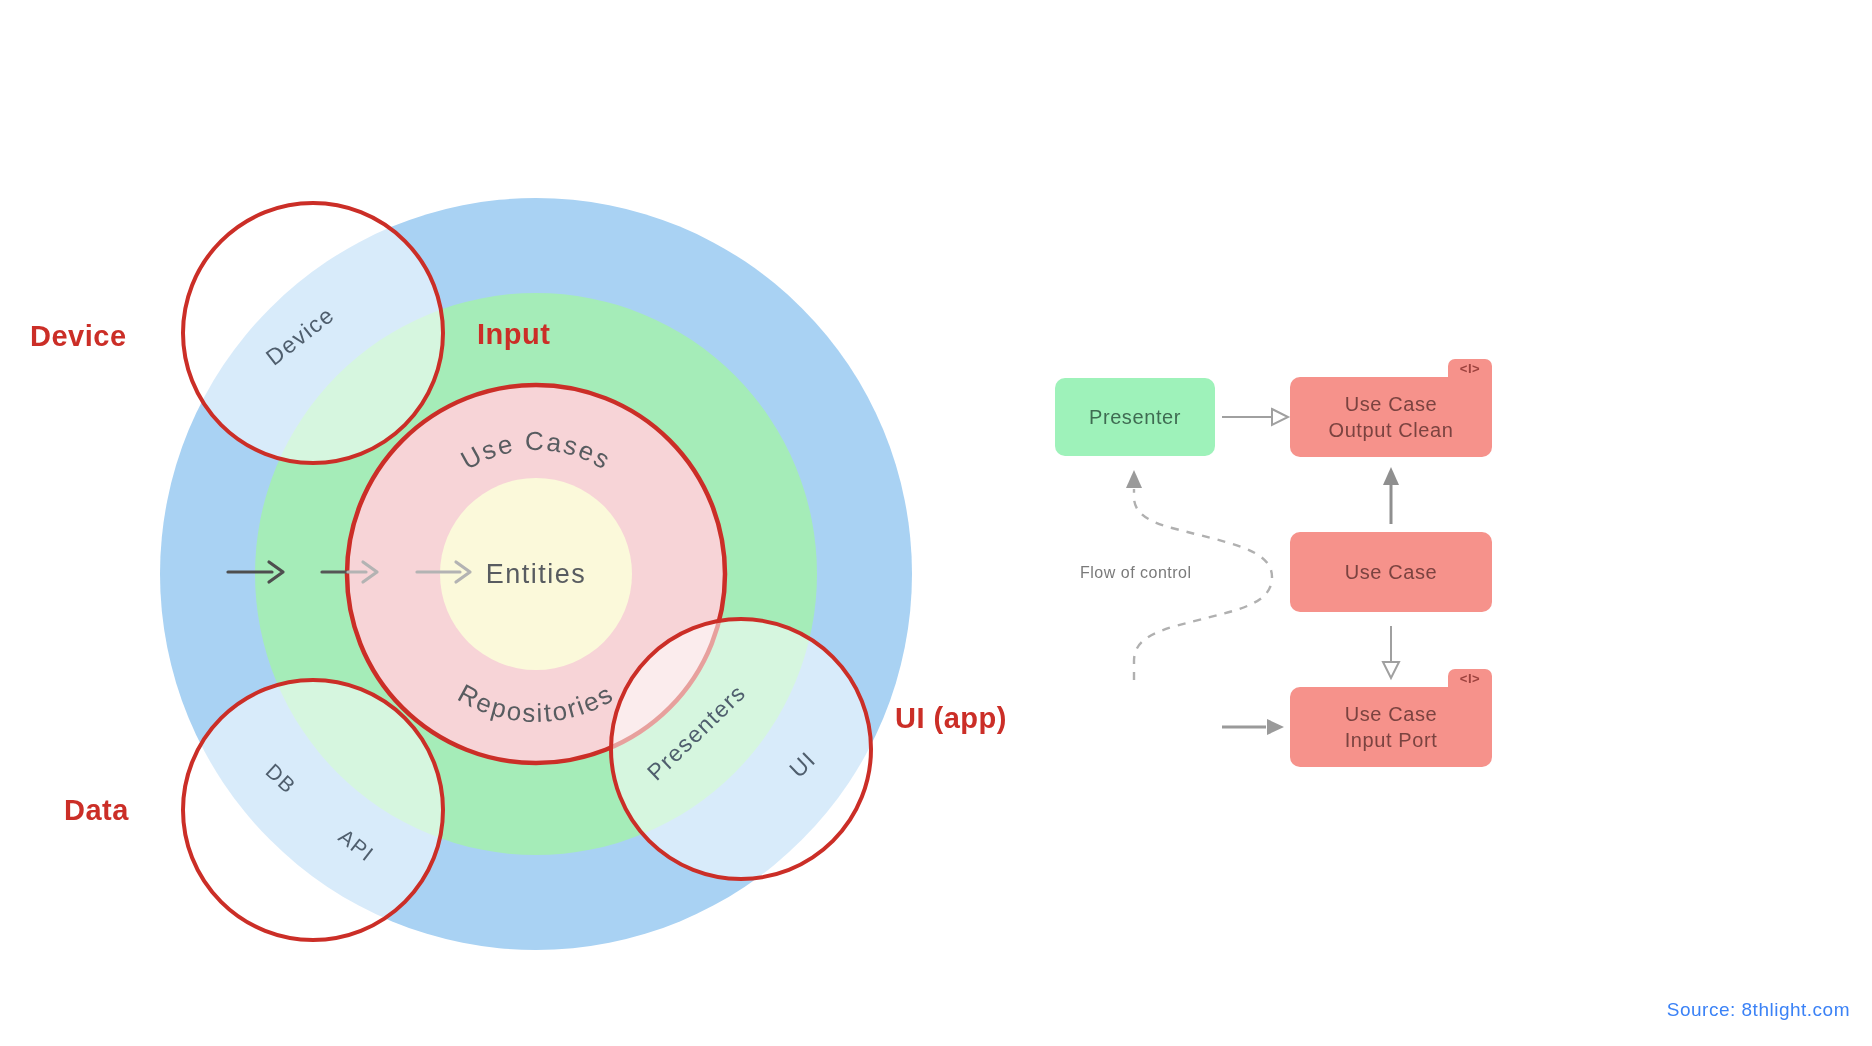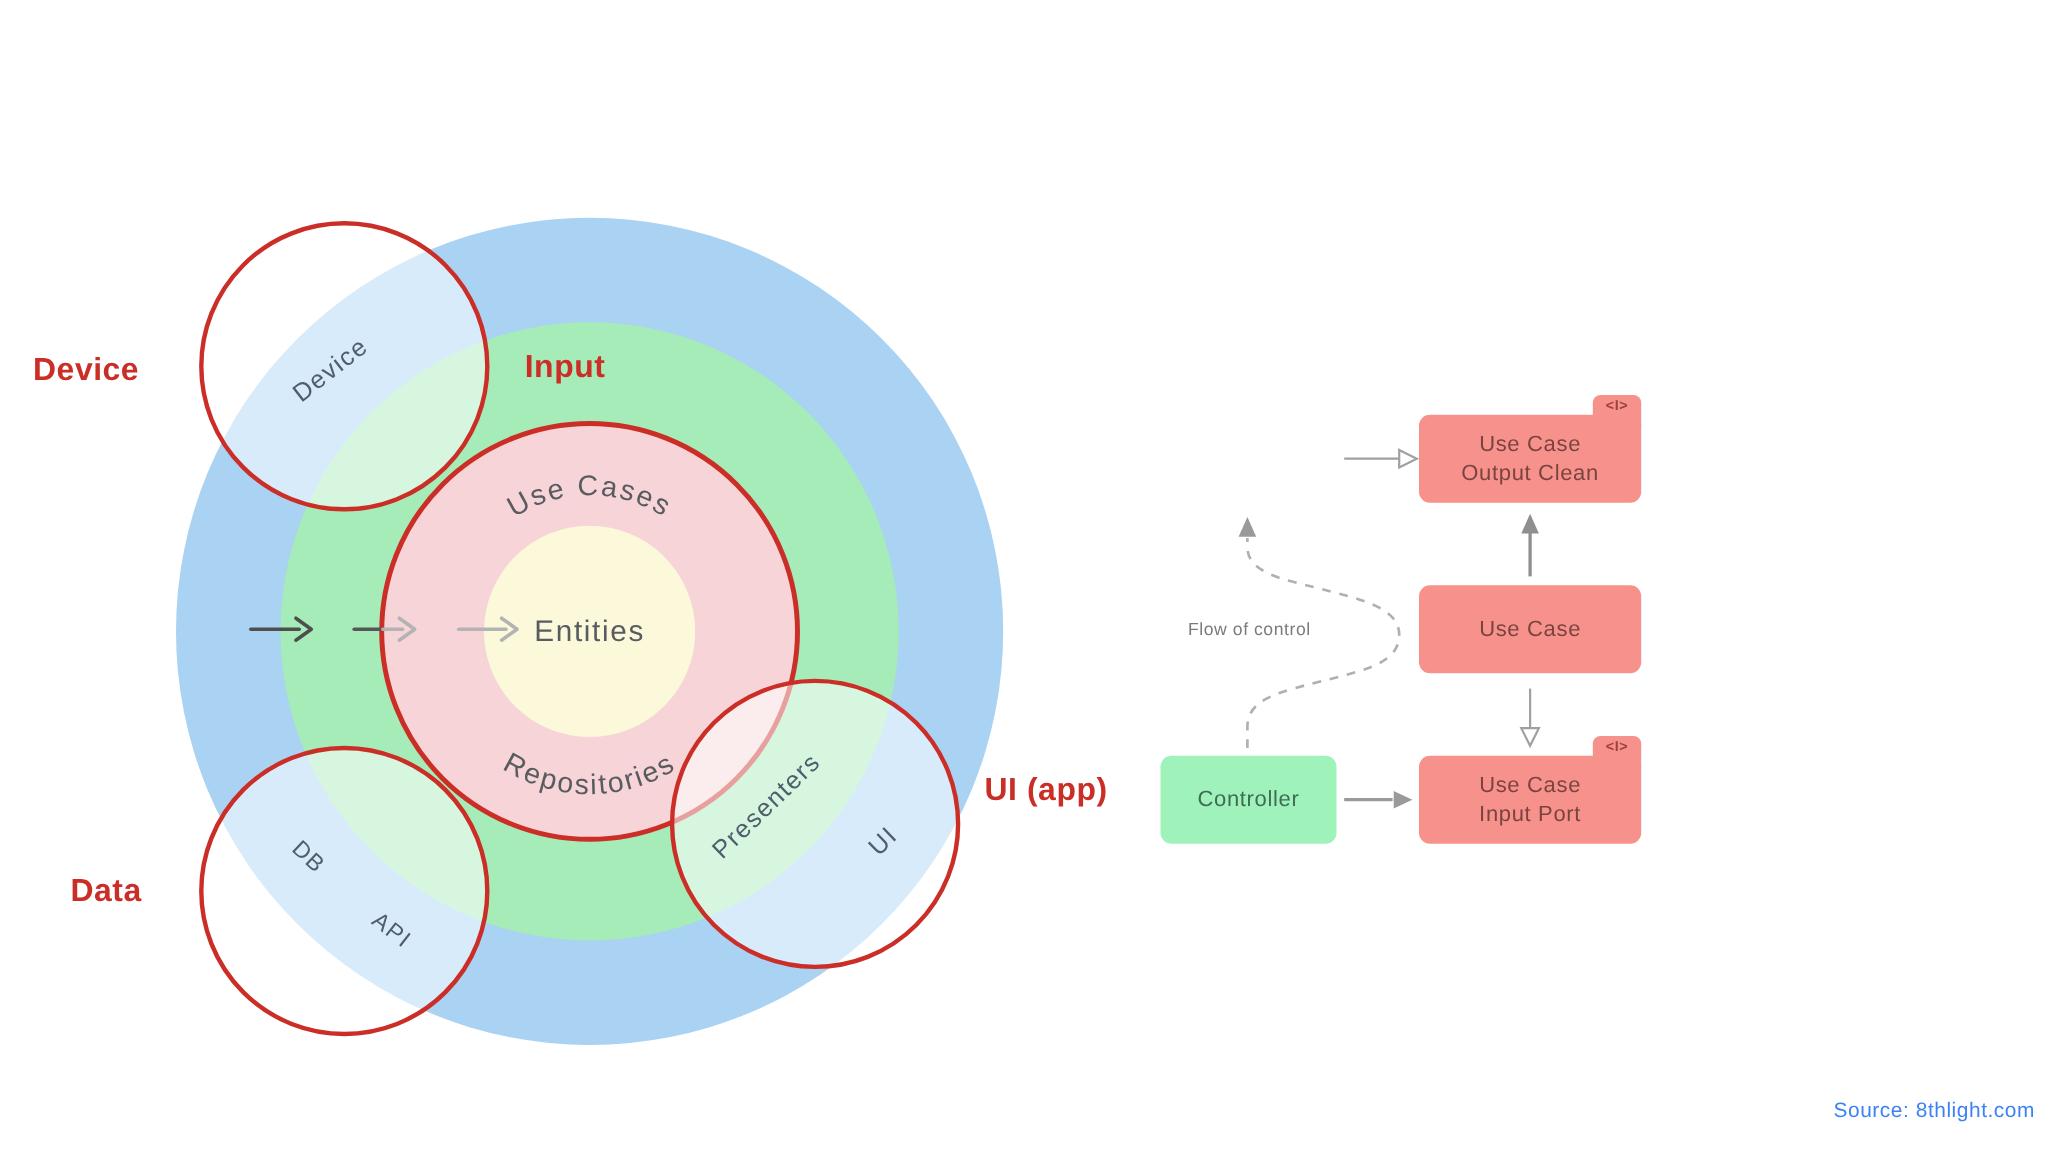--- a/index.html
+++ b/index.html
@@ -117,36 +117,36 @@
       <path d="M 1134 680 L 1134 661 C 1134 644 1146 635 1172 627 C 1228 611 1272 608 1272 577 C 1272 549 1228 543 1172 528 C 1146 521 1134 512 1134 497 L 1134 489" stroke="#b0b0b0" stroke-width="2.4" stroke-dasharray="8 8"></path>
       <path d="M 1126 488 L 1134 470 L 1142 488 Z" fill="#9a9a9a"></path>
     </g>
   </svg>
 
   <div class="red-label lbl-device">Device</div>
   <div class="red-label lbl-domain">Input</div>
   <div class="red-label lbl-data">Data</div>
   <div class="red-label lbl-uiapp">UI (app)</div>
 
+  <div class="fbox green box-presenter">
+    <span>Presenter</span>
+  </div>
 
   <div class="fbox red box-output-port">
     <div class="iface-tab">
       <span>&lt;I&gt;</span>
     </div>
     <span>Use Case</span>
     <span>Output Clean</span>
   </div>
 
   <div class="fbox red box-use-case">
     <span>Use Case</span>
   </div>
 
-  <div class="fbox green box-controller">
-    <span>Controller</span>
-  </div>
 
   <div class="fbox red box-input-port">
     <div class="iface-tab">
       <span>&lt;I&gt;</span>
     </div>
     <span>Use Case</span>
     <span>Input Port</span>
   </div>
 
   <div class="flow-label">Flow of control</div>

